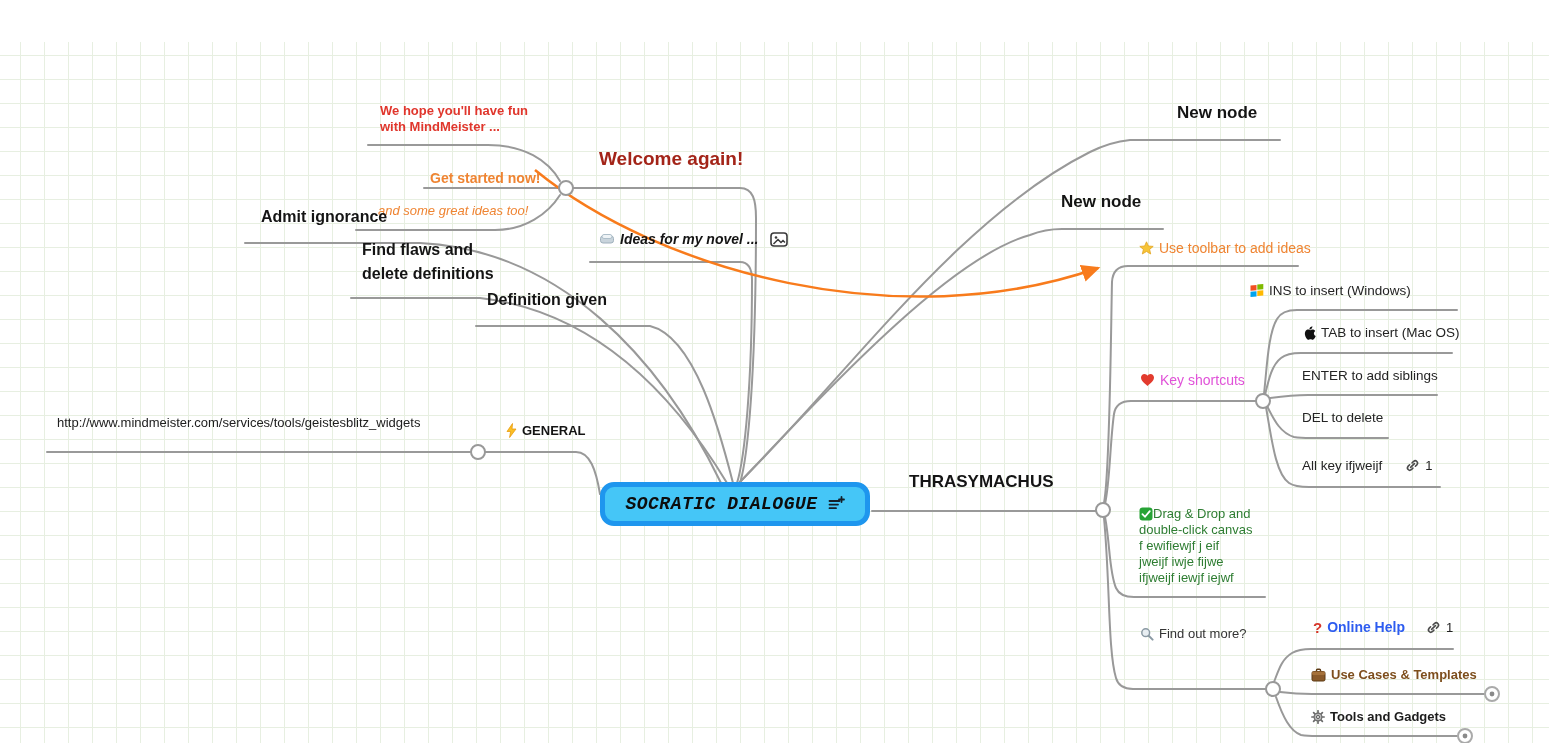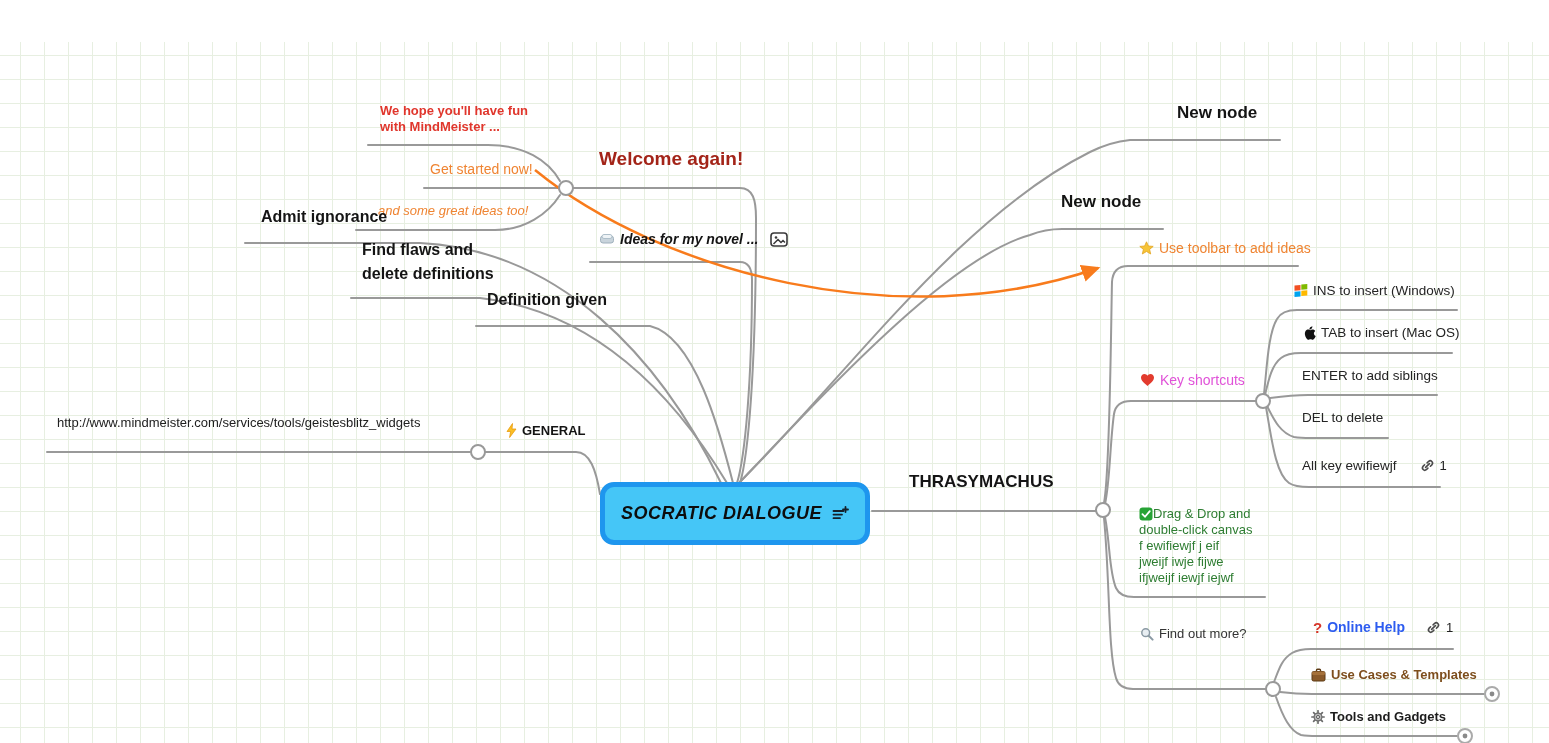--- a/index.html
+++ b/index.html
@@ -34,23 +34,23 @@
   .t-keyshort{color:#e052d8;font-size:14px;}
   .t-green{color:#2e7d32;font-size:13px;line-height:16px;}
   .t-onlinehelp{color:#2d5cf0;font-weight:bold;font-size:14px;}
   .t-findout{font-size:13px;color:#333;}
   .t-usecases{color:#7d4e1c;font-weight:bold;font-size:13px;text-align:center;}
   .t-tools{color:#1c1c1c;font-weight:bold;font-size:13px;}
   .t-count{font-size:13px;color:#222;}
   .q-icon{color:#d6362a;font-weight:bold;font-size:15px;line-height:15px;}
 
   .root-node{
-    position:absolute;left:600px;top:440px;width:270px;height:63px;
+    position:absolute;left:600px;top:440px;width:270px;height:44px;
     background:#45c6f7;border:5px solid #1e96ee;border-radius:14px;
-    box-sizing:border-box;display:flex;align-items:center;justify-content:center;gap:10px;
+    box-sizing:border-box;display:flex;align-items:center;justify-content:center;gap:10px;font-family:Liberation Mono, monospace;
   }
   .root-label{font-weight:bold;font-style:italic;font-size:18px;color:#0d0d0d;letter-spacing:.5px;}
 </style>
 </head>
 <body>
 
 <div class="canvas">
 
   <svg class="wires" width="1549" height="743" viewBox="0 0 1549 743">
     <defs>
@@ -111,21 +111,21 @@
       <circle cx="1492" cy="652" r="2.4"></circle>
       <circle cx="1465" cy="694" r="2.4"></circle>
     </g>
   </svg>
 
   <div class="node t-red" style="left:380px;top:61px;">
     <div>We hope you'll have fun</div>
     <div>with MindMeister ...</div>
   </div>
 
-  <div class="node t-getstarted" style="left:430px;top:119px;">Get started now!</div>
+  <div class="node t-getstarted" style="left:430px;top:128px;font-weight:bold;">Get started now!</div>
 
   <div class="node t-greatideas" style="left:378px;top:161px;">and some great ideas too!</div>
 
   <div class="node t-welcome" style="left:599px;top:106px;">Welcome again!</div>
 
   <div class="node t-l1" style="left:261px;top:163px;text-align:center;">Admit ignorance</div>
 
   <div class="node t-l1" style="left:362px;top:196px;">
     <div>Find flaws and</div>
     <div>delete definitions</div>
@@ -186,21 +186,21 @@
 
   <div class="node row" style="left:1139px;top:198px;">
     <span class="ico">
       <svg width="15" height="14" viewBox="0 0 15 14">
         <polygon points="7.5,0.8 9.4,5 14.2,5.4 10.6,8.4 11.7,13 7.5,10.5 3.3,13 4.4,8.4 0.8,5.4 5.6,5" fill="#f6c437" stroke="#e3a31f" stroke-width="0.8"></polygon>
       </svg>
     </span>
     <span class="t-toolbar">Use toolbar to add ideas</span>
   </div>
 
-  <div class="node row" style="left:1294px;top:241px;justify-content:space-between;">
+  <div class="node row" style="left:1250px;top:241px;justify-content:space-between;">
     <span class="ico">
       <svg width="14" height="14" viewBox="0 0 14 14">
         <rect x="0.5" y="1.5" width="6" height="5.3" fill="#f25022" transform="skewY(-4)"></rect>
         <rect x="7.3" y="1" width="6" height="5.3" fill="#7fba00" transform="skewY(-4)"></rect>
         <rect x="0.5" y="7.7" width="6" height="5.3" fill="#00a4ef" transform="skewY(-4)"></rect>
         <rect x="7.3" y="7.2" width="6" height="5.3" fill="#ffb900" transform="skewY(-4)"></rect>
       </svg>
     </span>
     <span class="t-child">INS to insert (Windows)</span>
   </div>
@@ -213,21 +213,21 @@
       </svg>
     </span>
     <span class="t-child">TAB to insert (Mac OS)</span>
   </div>
 
   <div class="node t-child" style="left:1302px;top:326px;">ENTER to add siblings</div>
 
   <div class="node t-child" style="left:1302px;top:368px;">DEL to delete</div>
 
   <div class="node row" style="left:1302px;top:416px;">
-    <span class="t-child">All key ewifiewjf</span>
+    <span class="t-child">All key ifjweijf</span>
     <span class="ico" style="margin-left:18px;">
       <svg width="15" height="15" viewBox="0 0 15 15">
         <g stroke="#4a4a4a" stroke-width="1.6" fill="none" stroke-linecap="round">
           <path d="M5.6 9.4 L9.4 5.6"></path>
           <path d="M4.6 6.8 L3 8.4 a2.35 2.35 0 0 0 3.3 3.3 l1.6-1.6"></path>
           <path d="M10.4 8.2 L12 6.6 a2.35 2.35 0 0 0-3.3-3.3 L7.1 4.9"></path>
         </g>
       </svg>
     </span>
     <span class="t-count">1</span>

